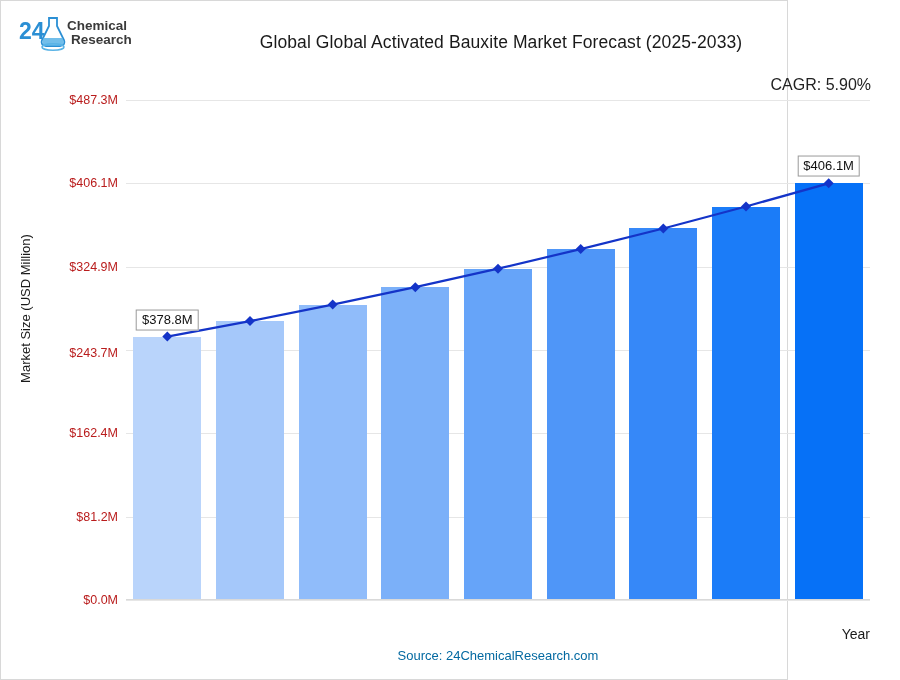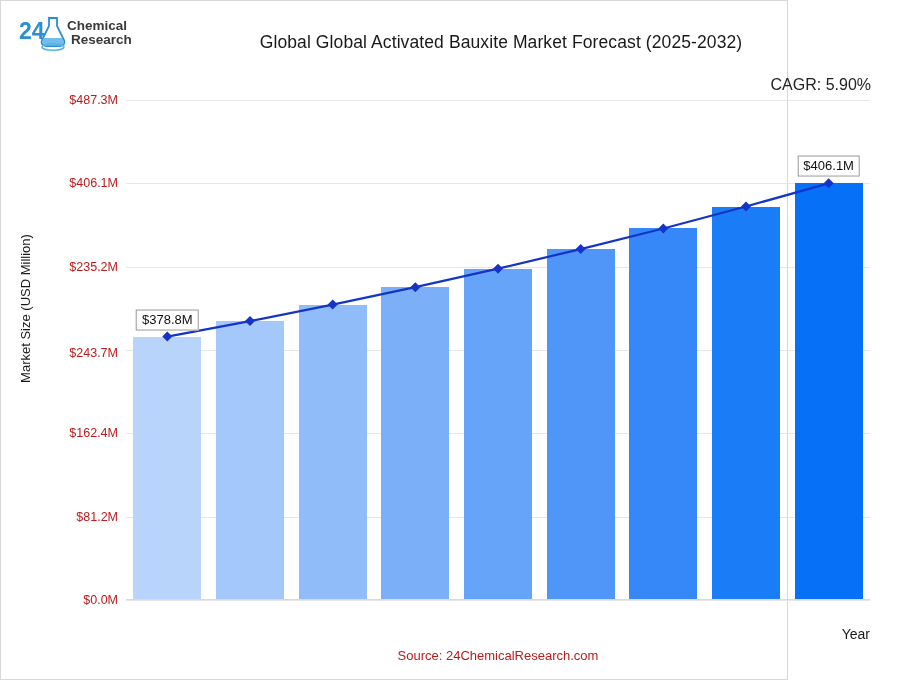--- a/index.html
+++ b/index.html
@@ -32,55 +32,55 @@
   
   .dlabel{position:absolute;transform:translate(-50%,-50%);
     background:#ffffff;border:1px solid #9a9a9a;
     font-size:13px;color:#111;padding:2px 5px;white-space:nowrap;line-height:1.15;}
 
   .axis-title-x{position:absolute;left:125px;top:625px;width:744px;text-align:right;
     font-size:14px;color:#1a1a1a;}
   .axis-title-y{position:absolute;left:-96px;top:300px;width:240px;text-align:center;
     font-size:13px;color:#1a1a1a;transform:rotate(-90deg);transform-origin:center;}
   .source{position:absolute;left:125px;top:647px;width:744px;text-align:center;
-    font-size:13px;color:#b91c1c;}
+    font-size:13px;color:#0369a1;}
 </style>
 </head>
 <body>
 
 <div class="page">
 
   <div class="logo">
     <svg width="112" height="40" viewBox="0 0 112 40">
       <text x="0" y="26" font-family="Liberation Sans, sans-serif" font-size="23" font-weight="bold" fill="#2b8fd4">24</text>
       <path d="M30 5 L30 13 L23 27 Q21 32 27 33 L41 33 Q47 32 45 27 L38 13 L38 5 Z" fill="none" stroke="#2b8fd4" stroke-width="1.8"></path>
       <path d="M24.5 25 L43.5 25 Q47 32 41 33 L27 33 Q21.5 32 24.5 25 Z" fill="#59b3e6" opacity="0.85"></path>
       <ellipse cx="34" cy="34" rx="11" ry="3.2" fill="none" stroke="#59b3e6" stroke-width="1.6"></ellipse>
       <text x="48" y="17" font-family="Liberation Sans, sans-serif" font-size="13.5" font-weight="bold" fill="#3a3a3a">Chemical</text>
       <text x="52" y="31" font-family="Liberation Sans, sans-serif" font-size="13.5" font-weight="bold" fill="#3a3a3a">Research</text>
     </svg>
   </div>
 
-  <div class="chart-title">Global Global Activated Bauxite Market Forecast (2025-2032)</div>
+  <div class="chart-title">Global Global Activated Bauxite Market Forecast (2025-2033)</div>
   <div class="chart-subtitle">CAGR: 5.90%</div>
 
   <div class="axis-title-y">Market Size (USD Million)</div>
 
   <div class="plot" id="plot">
     <div id="grid-layer">
         <div class="gridline" style="top: 500px;"></div>
         <div class="ytick-lbl" style="top: 500px;">$0.0M</div>
         <div class="gridline" style="top: 416.684px;"></div>
         <div class="ytick-lbl" style="top: 416.684px; text-align: right;">$81.2M</div>
         <div class="gridline" style="top: 333.368px;"></div>
         <div class="ytick-lbl" style="top: 333.368px;">$162.4M</div>
         <div class="gridline" style="top: 249.949px;"></div>
         <div class="ytick-lbl" style="top: 253px; text-align: right;">$243.7M</div>
         <div class="gridline" style="top: 166.632px;"></div>
-        <div class="ytick-lbl" style="top: 166.632px;">$235.2M</div>
+        <div class="ytick-lbl" style="top: 166.632px;">$324.9M</div>
         <div class="gridline" style="top: 83.3162px;"></div>
         <div class="ytick-lbl" style="top: 83.3162px;">$406.1M</div>
         <div class="gridline" style="top: 0px;"></div>
         <div class="ytick-lbl" style="top: 0px;">$487.3M</div>
       </div>
     <div id="bars-layer">
         <div class="bar" title="2024: $256.7M" style="left: 7.44px; width: 67.7867px; height: 263.39px; background: rgb(185, 212, 251);"></div>
         <div class="bar" title="2025: $271.8M" style="left: 90.1067px; width: 67.7867px; height: 278.884px; background: rgb(165, 200, 250);"></div>
         <div class="bar" title="2026: $287.9M" style="left: 172.773px; width: 67.7867px; height: 295.403px; background: rgb(144, 188, 250);"></div>
         <div class="bar" title="2027: $304.9M" style="left: 255.44px; width: 67.7867px; height: 312.846px; background: rgb(123, 176, 249);"></div>

